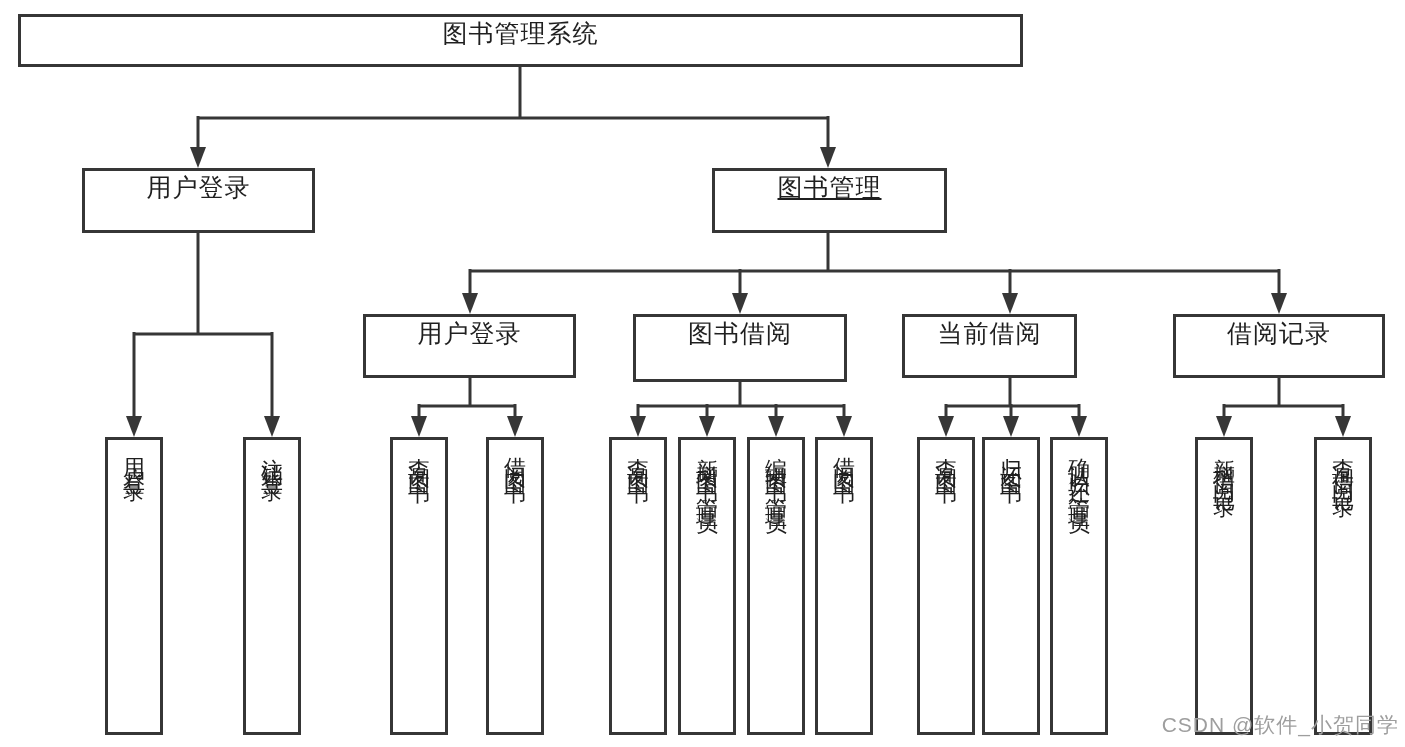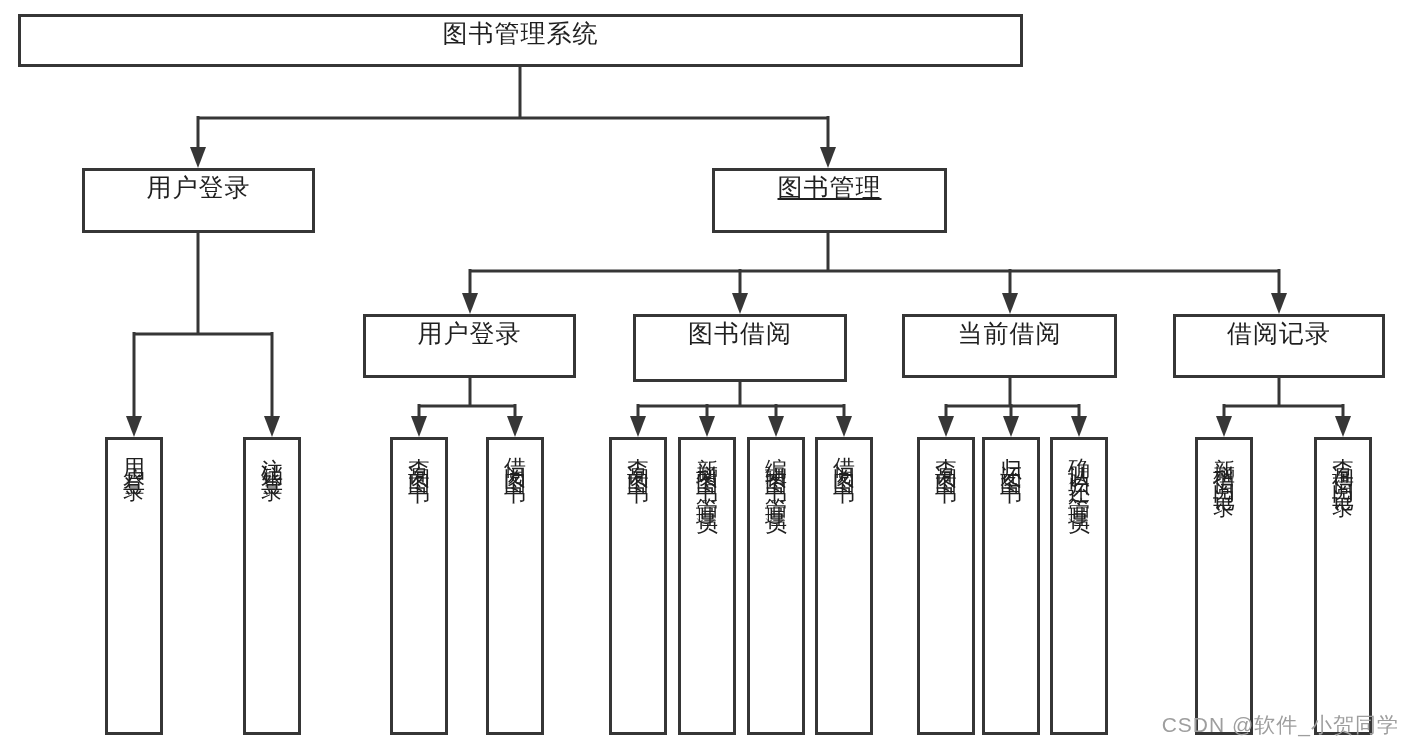--- a/index.html
+++ b/index.html
@@ -132,21 +132,21 @@
   <div class="node node-h" style="left:712px; top:168px; width:235px; height:65px;text-decoration:underline;">
     <span>图书管理</span>
   </div>
 
   <div class="node node-h" style="left:363px; top:314px; width:213px; height:64px;">
     <span>用户登录</span>
   </div>
   <div class="node node-h" style="left:633px; top:314px; width:214px; height:68px;">
     <span>图书借阅</span>
   </div>
-  <div class="node node-h" style="left:902px; top:314px; width:215px; height:64px;">
+  <div class="node node-h" style="left:902px; top:314px; width:175px; height:64px;">
     <span>当前借阅</span>
   </div>
   <div class="node node-h" style="left:1173px; top:314px; width:212px; height:64px;">
     <span>借阅记录</span>
   </div>
 
   <div class="node" style="left:105px; top:437px; width:58px; height:298px;">
     <span class="vtext">用户登录</span>
   </div>
   <div class="node" style="left:243px; top:437px; width:58px; height:298px;">

